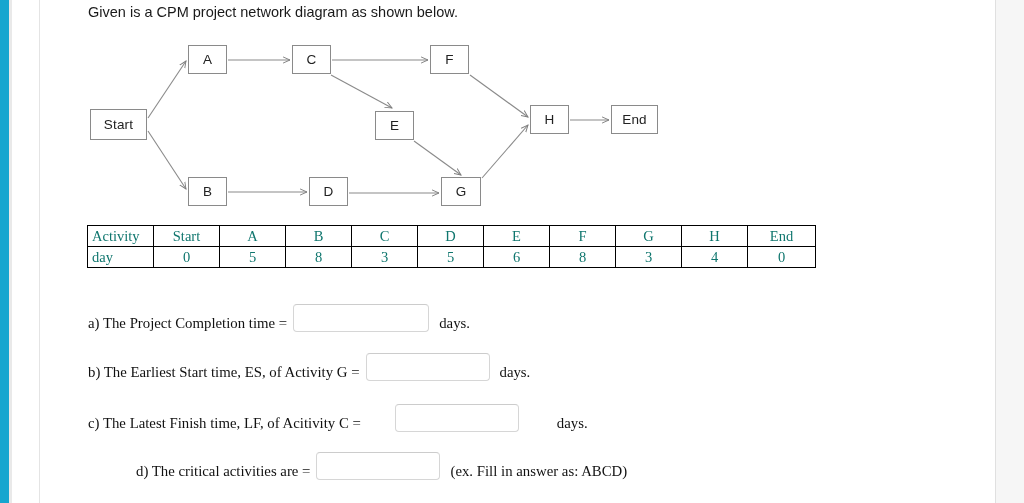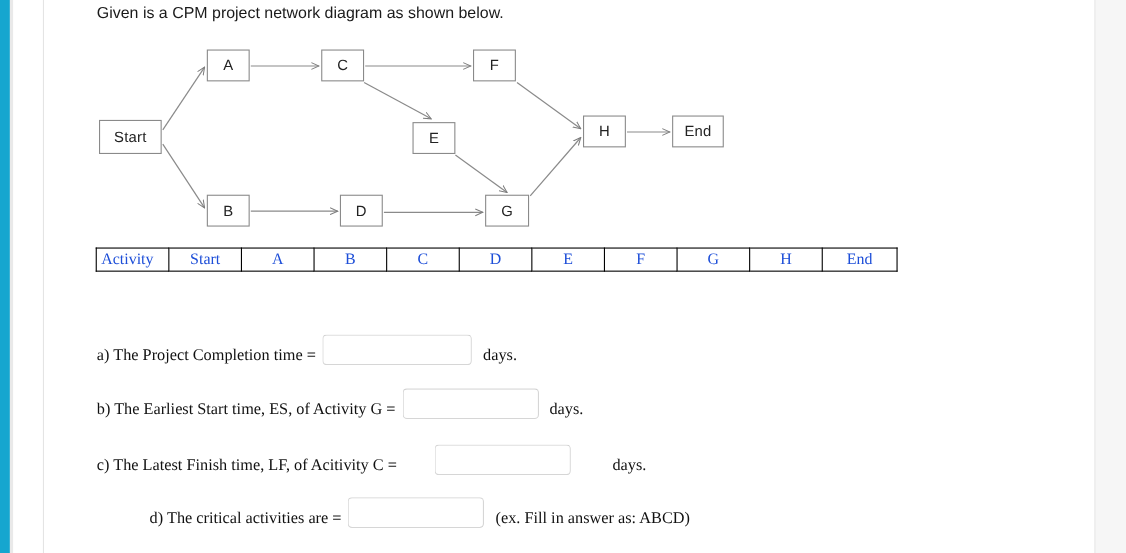--- a/index.html
+++ b/index.html
@@ -95,21 +95,21 @@
 
   
   .table-wrap {
     position: absolute;
     left: 87px; top: 225px;
   }
   table.activity {
     border-collapse: collapse;
     font-family: "Liberation Serif", "DejaVu Serif", serif;
     font-size: 14.5px;
-    color: #1d4ed8;
+    color: #0f766e;
   }
   table.activity td {
     border: 1px solid #000000;
     height: 18px;
     padding: 1px 4px;
     text-align: center;
     white-space: nowrap;
   }
   table.activity td.rowhead {
     text-align: left;
@@ -239,20 +239,33 @@
           <td class="c-n">A</td>
           <td class="c-n">B</td>
           <td class="c-n">C</td>
           <td class="c-n">D</td>
           <td class="c-n">E</td>
           <td class="c-n">F</td>
           <td class="c-n">G</td>
           <td class="c-n">H</td>
           <td class="c-end">End</td>
         </tr>
+        <tr>
+          <td class="rowhead">day</td>
+          <td class="c-start">0</td>
+          <td class="c-n">5</td>
+          <td class="c-n">8</td>
+          <td class="c-n">3</td>
+          <td class="c-n">5</td>
+          <td class="c-n">6</td>
+          <td class="c-n">8</td>
+          <td class="c-n">3</td>
+          <td class="c-n">4</td>
+          <td class="c-end">0</td>
+        </tr>
       </tbody>
     </table>
   </div>
 
   <div class="qrow" style="left:88px;top:304px;">
     <span class="qlabel">a) The Project Completion time =</span>
     <input class="answer-input w-a" type="text" placeholder="" style="">
     <span class="qsuffix">days.</span>
   </div>
 

